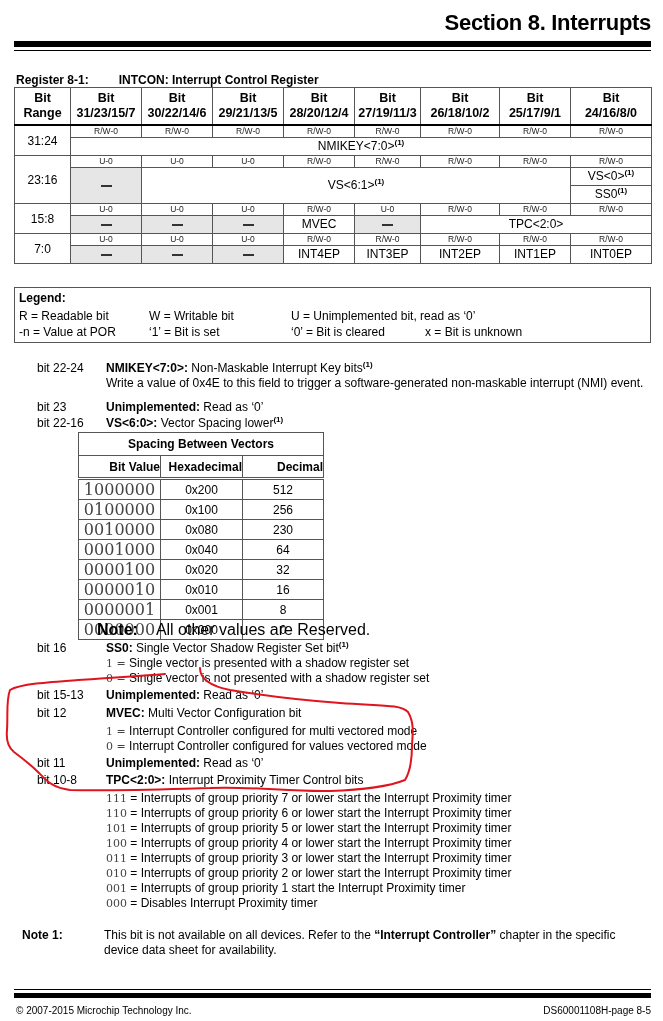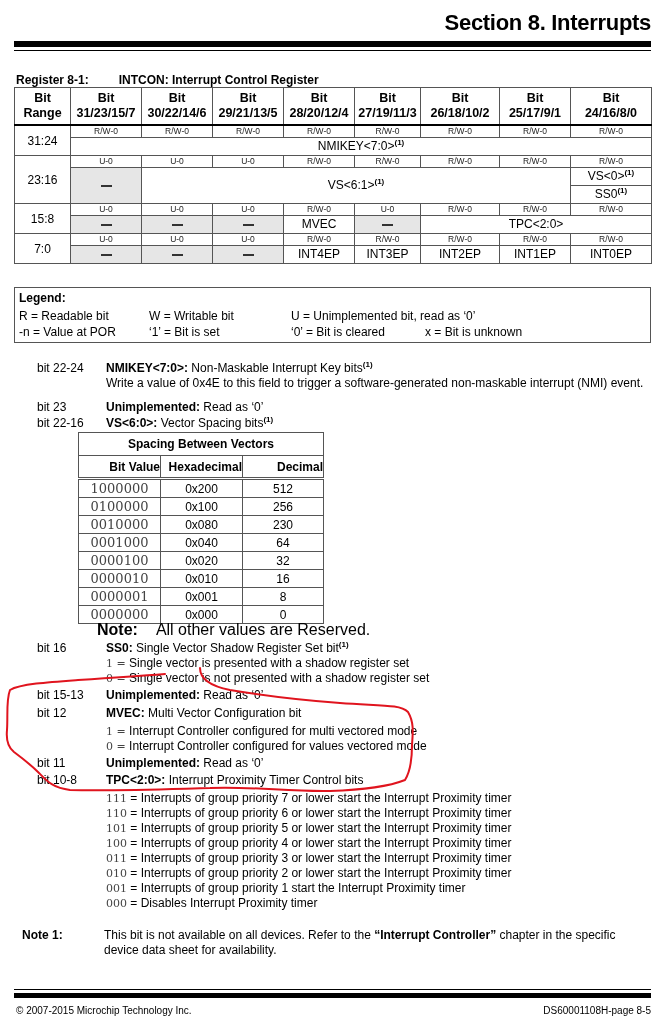--- a/index.html
+++ b/index.html
@@ -30,21 +30,21 @@
   .desc { font-size:12px; line-height:15px; }
   .bitlbl { position:absolute; left:37px; }
   .bitdesc { position:absolute; left:106px; }
   b { font-weight:bold; }
   .mono { font-family:"DejaVu Serif", serif; font-size:11px; color:#444; }
 
   table.spacing { position:absolute; left:78px; top:432px; width:245px; border-collapse:collapse; table-layout:fixed; font-size:12px; }
   table.spacing td, table.spacing th { border:1px solid #555; text-align:center; padding:0; height:17px; }
   table.spacing th.title { height:22px; font-weight:bold; }
   table.spacing th.col { height:21px; font-weight:bold; border-bottom:3px double #555;text-align:right; }
-  table.spacing td.bv { font-family:"DejaVu Serif", serif; font-size:13px; color:#444; }
+  table.spacing td.bv { font-family:"DejaVu Serif", serif; font-size:16px; color:#444; }
   .spacing-note { left:97px; top:621px; font-size:16px; }
 
   .rule-thick2 { left:14px; right:12px; top:993px; height:5px; background:#000; }
   .rule-thin2 { left:14px; right:12px; top:989px; height:1px; background:#000; }
   .footer-left { left:16px; top:1005px; font-size:10px; }
   .footer-right { right:12px; top:1005px; font-size:10px; }
   .note1 { left:22px; top:928px; font-size:12px; line-height:15px; width:620px; }
   svg.annot { position:absolute; left:0; top:0; pointer-events:none; }
 </style>
 </head>
@@ -177,21 +177,21 @@
   <span class="bitlbl">bit 22-24</span>
   <span class="bitdesc"><b>NMIKEY&lt;7:0&gt;:</b><span> Non-Maskable Interrupt Key bits</span><sup>(1)</sup></span>
   <span class="bitdesc" style="top:15px">Write a value of 0x4E to this field to trigger a software-generated non-maskable interrupt (NMI) event.</span>
 </div>
 <div class="abs desc" style="left:0;top:400px;width:663px">
   <span class="bitlbl">bit 23</span>
   <span class="bitdesc"><b>Unimplemented:</b><span> Read as ‘0’</span></span>
 </div>
 <div class="abs desc" style="left:0;top:416px;width:663px">
   <span class="bitlbl">bit 22-16</span>
-  <span class="bitdesc"><b>VS&lt;6:0&gt;:</b><span> Vector Spacing bits</span><sup>(1)</sup></span>
+  <span class="bitdesc"><b>VS&lt;6:0&gt;:</b><span> Vector Spacing lower</span><sup>(1)</sup></span>
 </div>
 
 <table class="spacing">
   <colgroup>
       <col style="width:82px">
       <col style="width:82px">
       <col style="width:81px">
     </colgroup>
   <tbody>
       <tr>

